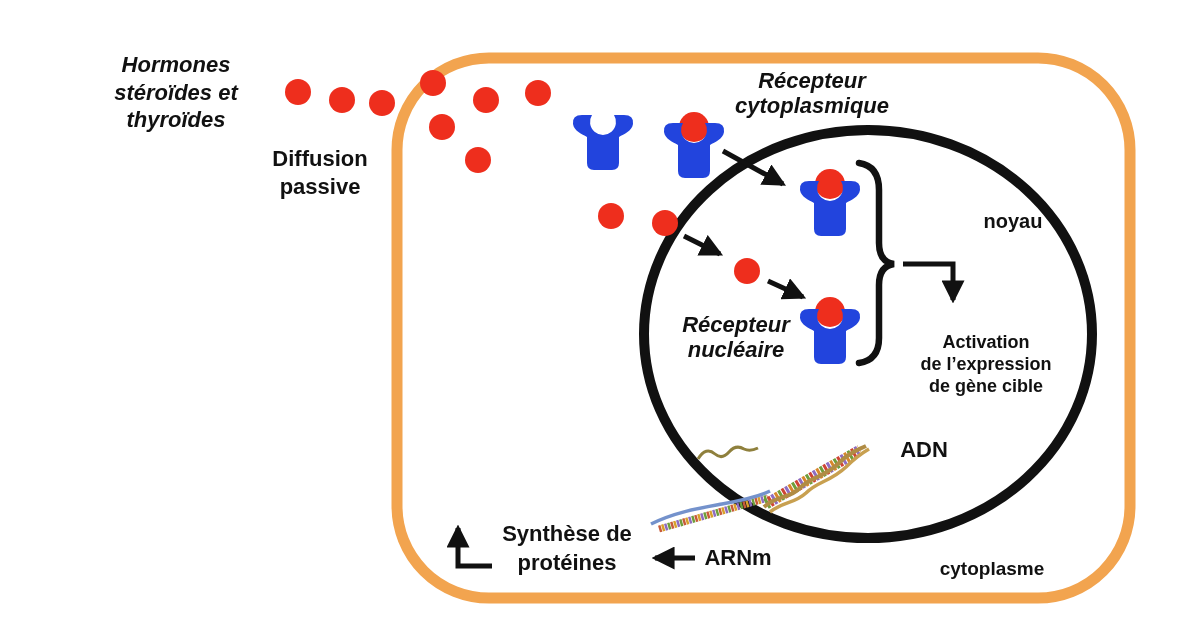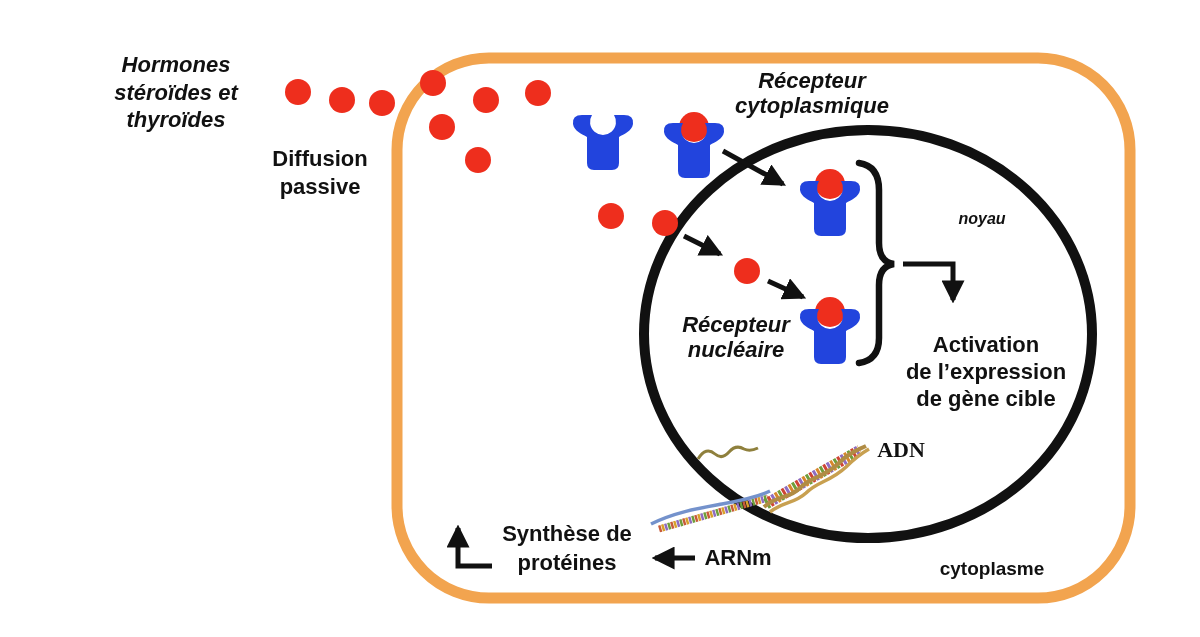--- a/index.html
+++ b/index.html
@@ -22,24 +22,24 @@
     color: var(--line-black, #111111);
     text-align: center;
     white-space: pre-line;
     line-height: 1.27;
     font-size: 22px;
   }
   .italic { font-style: italic; }
   .lbl-hormones   { left: 176px; top: 51px;  line-height: 1.25; }
   .lbl-diffusion  { left: 320px; top: 145px; }
   .lbl-rcyto      { left: 812px; top: 69px;  line-height: 1.13; }
-  .lbl-noyau      { left: 982px; top: 209px; font-size: 16px; font-style: italic; }
+  .lbl-noyau      { left: 1013px; top: 209px; font-size: 20px; }
   .lbl-rnucl      { left: 736px; top: 312px; line-height: 1.14; }
-  .lbl-activation { left: 986px; top: 332px; font-size: 22px; line-height: 1.22; }
-  .lbl-adn        { left: 901px; top: 436px; font-family: Liberation Serif, serif; }
+  .lbl-activation { left: 986px; top: 332px; font-size: 18px; line-height: 1.22; }
+  .lbl-adn        { left: 924px; top: 436px; }
   .lbl-arnm       { left: 738px; top: 544px; }
   .lbl-synthese   { left: 567px; top: 520px; line-height: 1.3; }
   .lbl-reponse    { left: 461px; top: 452px; }
   .lbl-cytoplasme { left: 992px; top: 557px; font-size: 19px; }
 </style>
 </head>
 <body>
 
 <div class="canvas">
 

